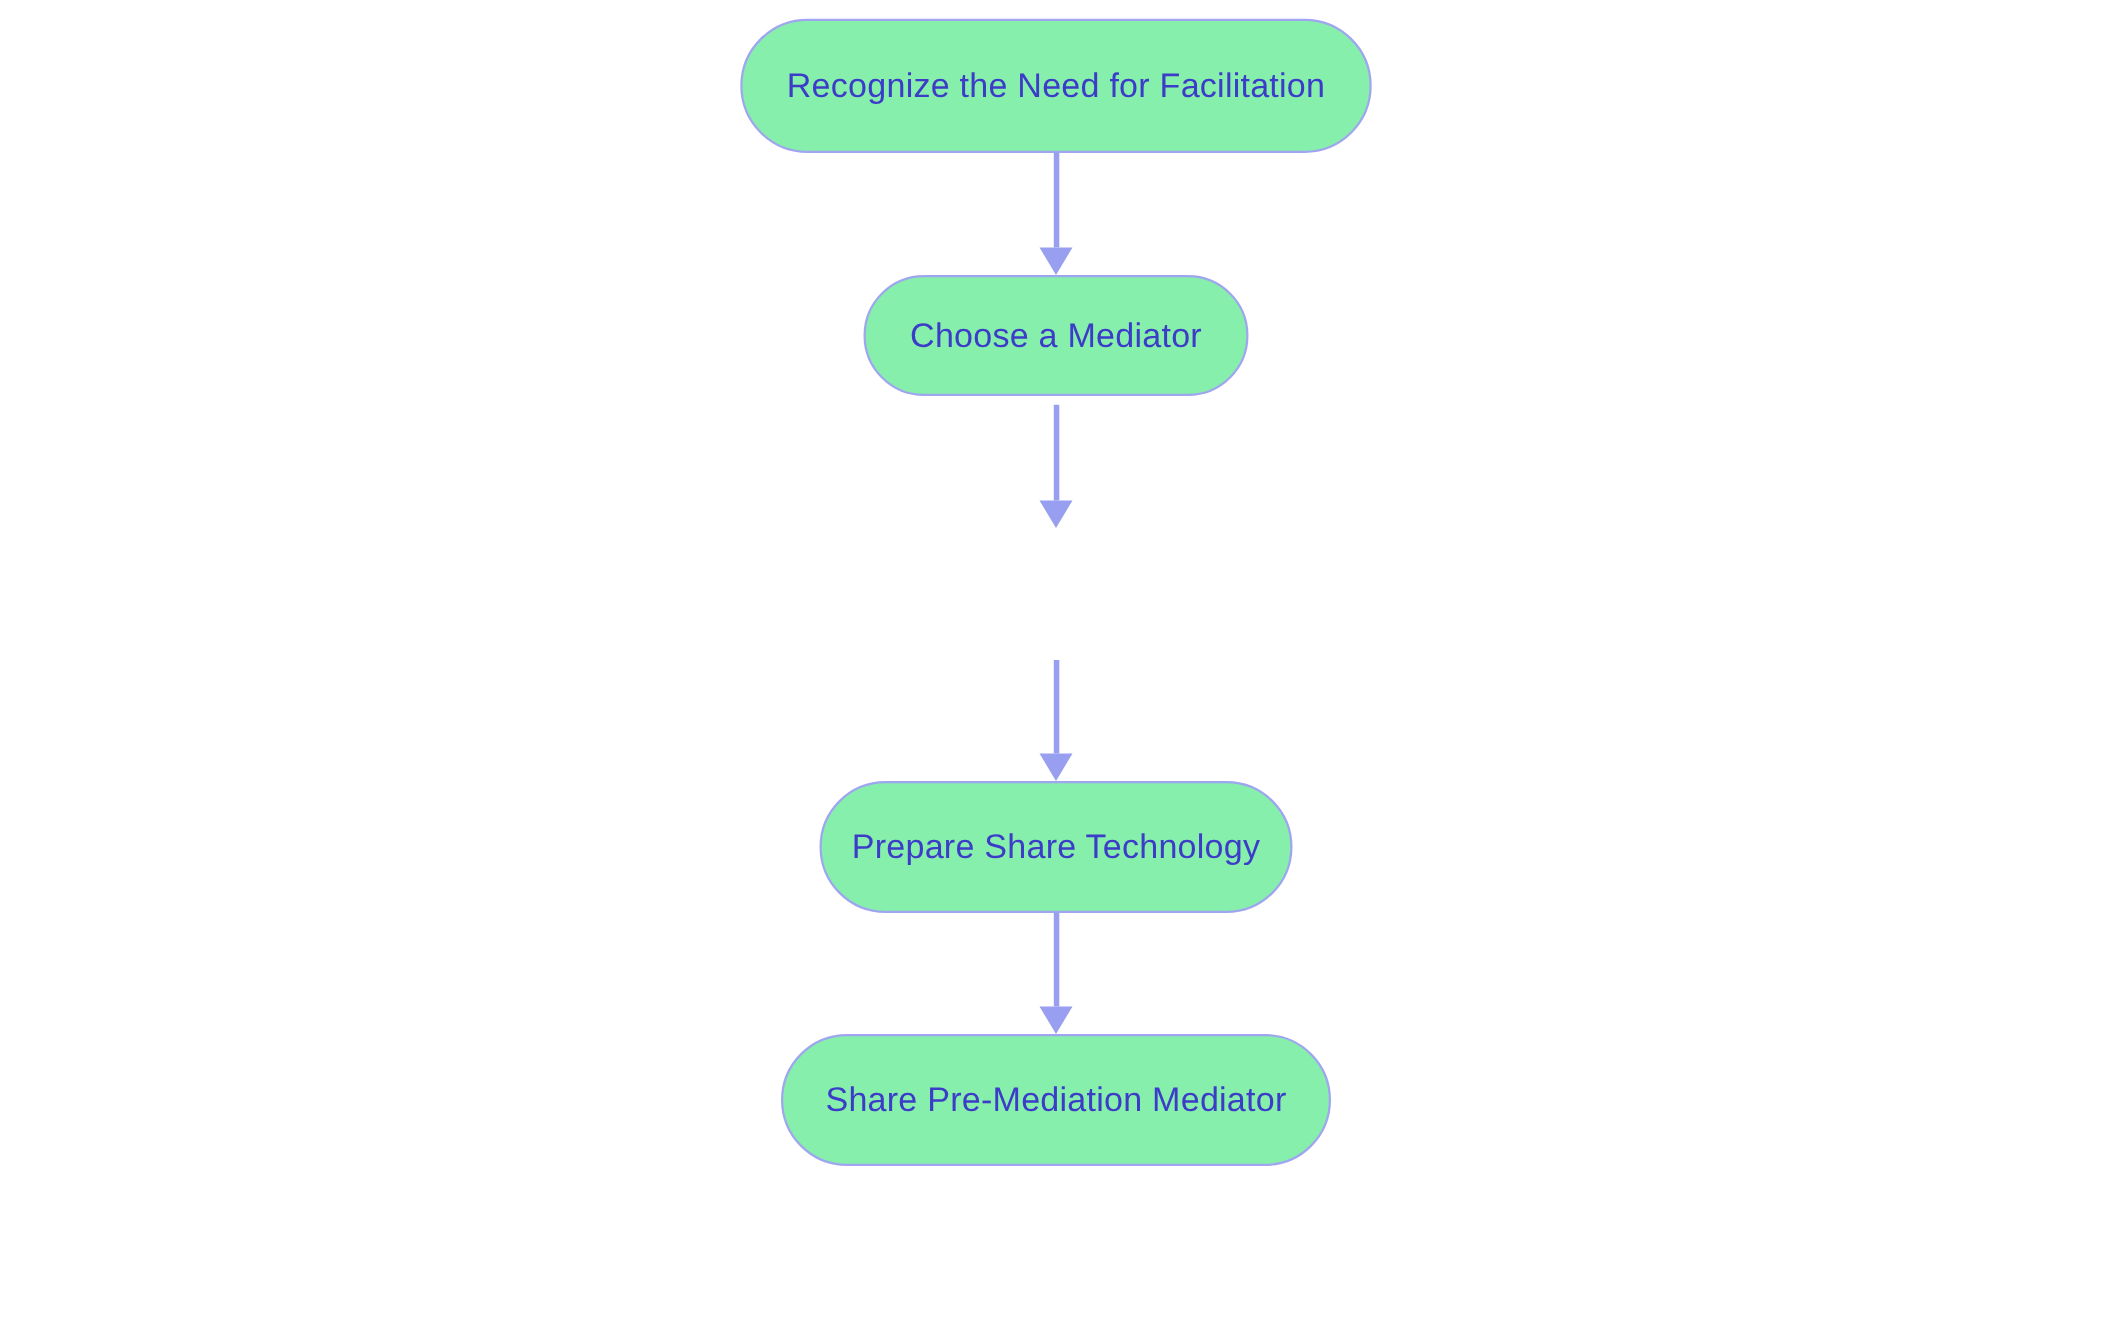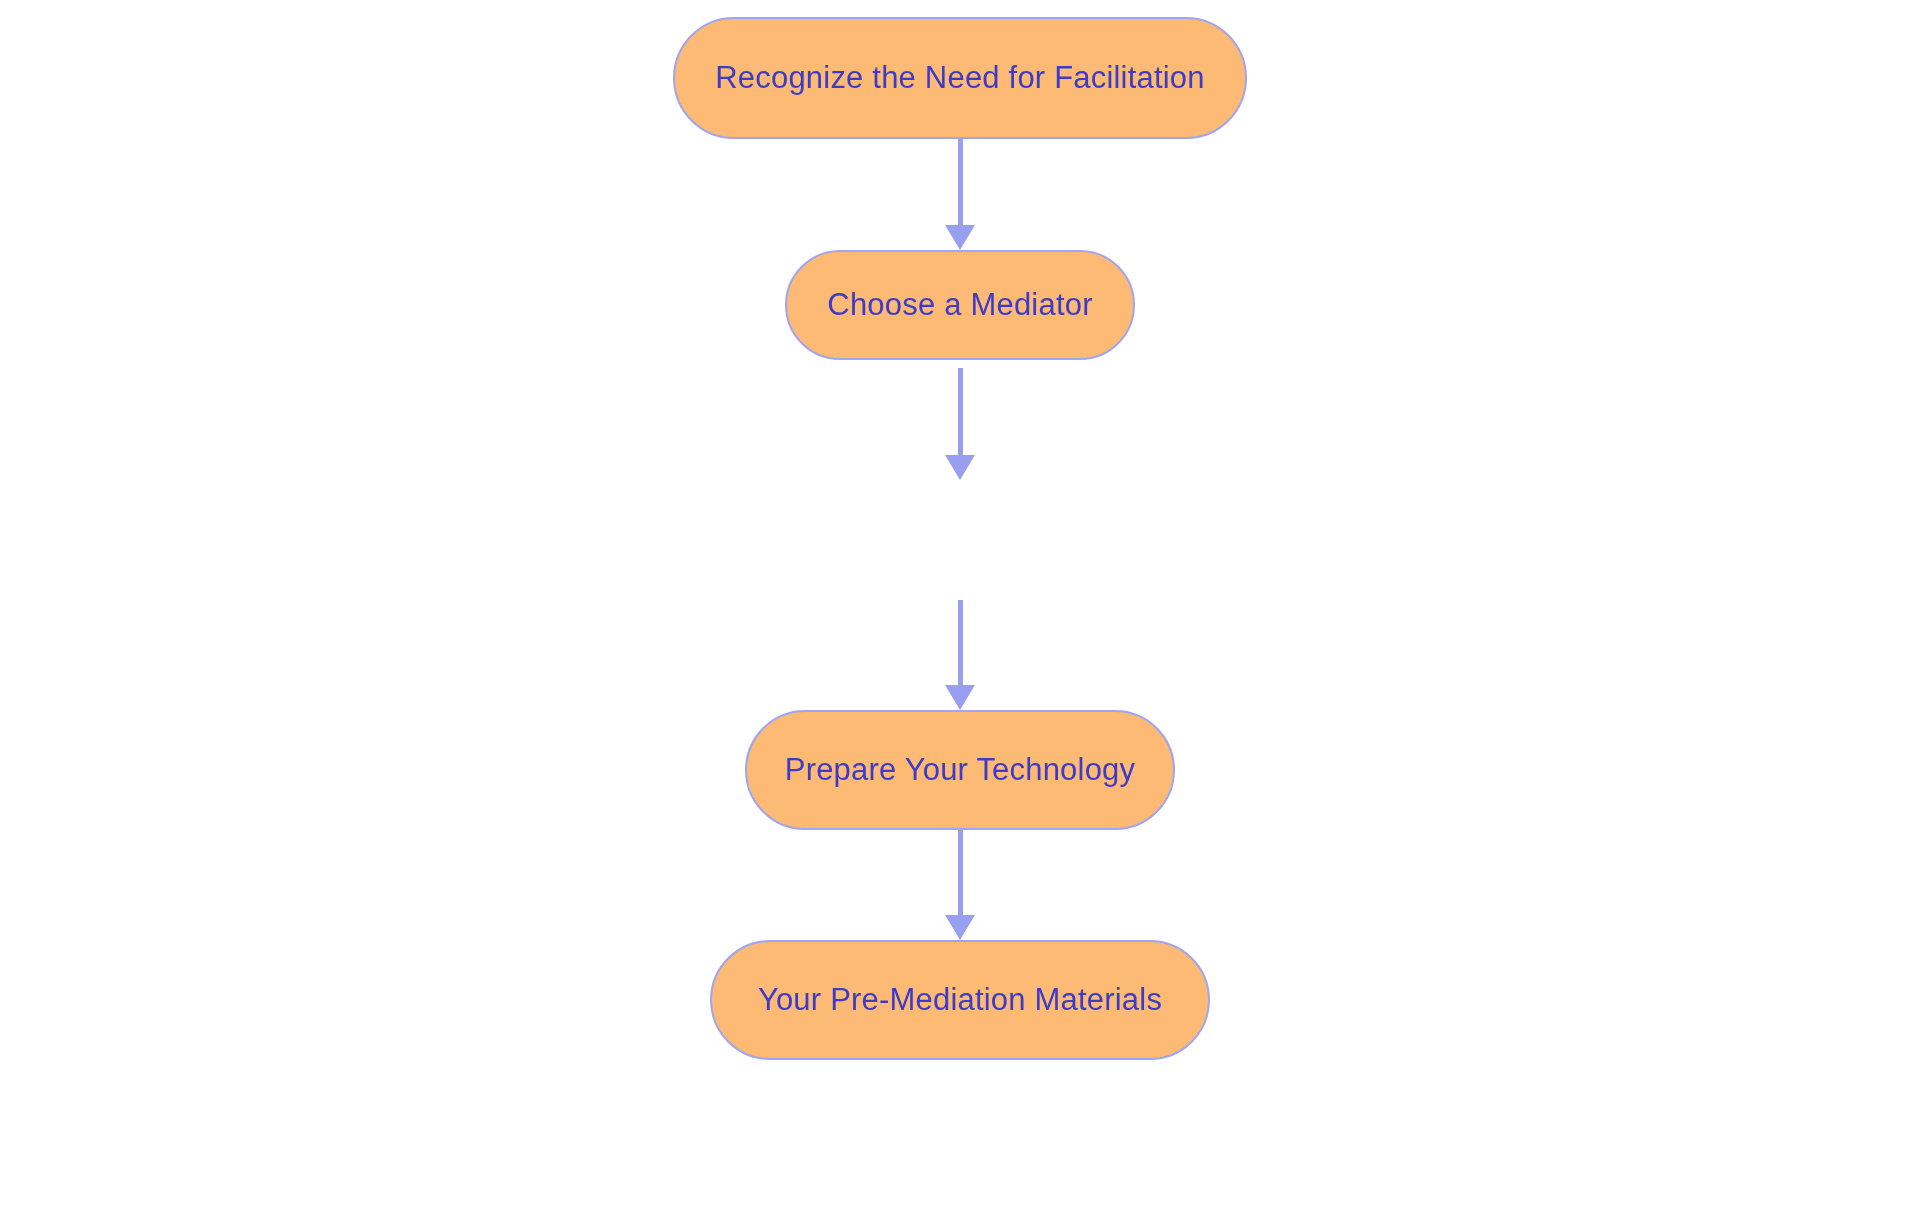--- a/index.html
+++ b/index.html
@@ -12,21 +12,21 @@
     position: relative;
     width: 1920px;
     height: 1215px;
     background: #ffffff;
     overflow: hidden;
   }
   
   .node {
     position: absolute;
     box-sizing: border-box;
-    background: #fdba74;
+    background: #86efac;
     border: 2px solid #a0a5ef;
     border-radius: 62px;
     display: flex;
     align-items: center;
     justify-content: center;
   }
   .node-label {
     color: #3c3cc8;
     font-size: 31px;
     font-weight: 400;
@@ -114,26 +114,26 @@
     <div class="arrow-head"></div>
   </div>
 
 
   <div class="arrow" style="left:945px; top:600px; height:110px;">
     <div class="arrow-line"></div>
     <div class="arrow-head"></div>
   </div>
 
   <div class="node" style="left:745px; top:710px; width:430px; height:120px;">
-    <span class="node-label">Prepare Your Technology</span>
+    <span class="node-label">Prepare Share Technology</span>
   </div>
 
   <div class="arrow" style="left:945px; top:830px; height:110px;">
     <div class="arrow-line"></div>
     <div class="arrow-head"></div>
   </div>
 
   <div class="node" style="left:710px; top:940px; width:500px; height:120px;">
-    <span class="node-label">Your Pre-Mediation Materials</span>
+    <span class="node-label">Share Pre-Mediation Mediator</span>
   </div>
 
 
 </div>
 
 </body></html>

